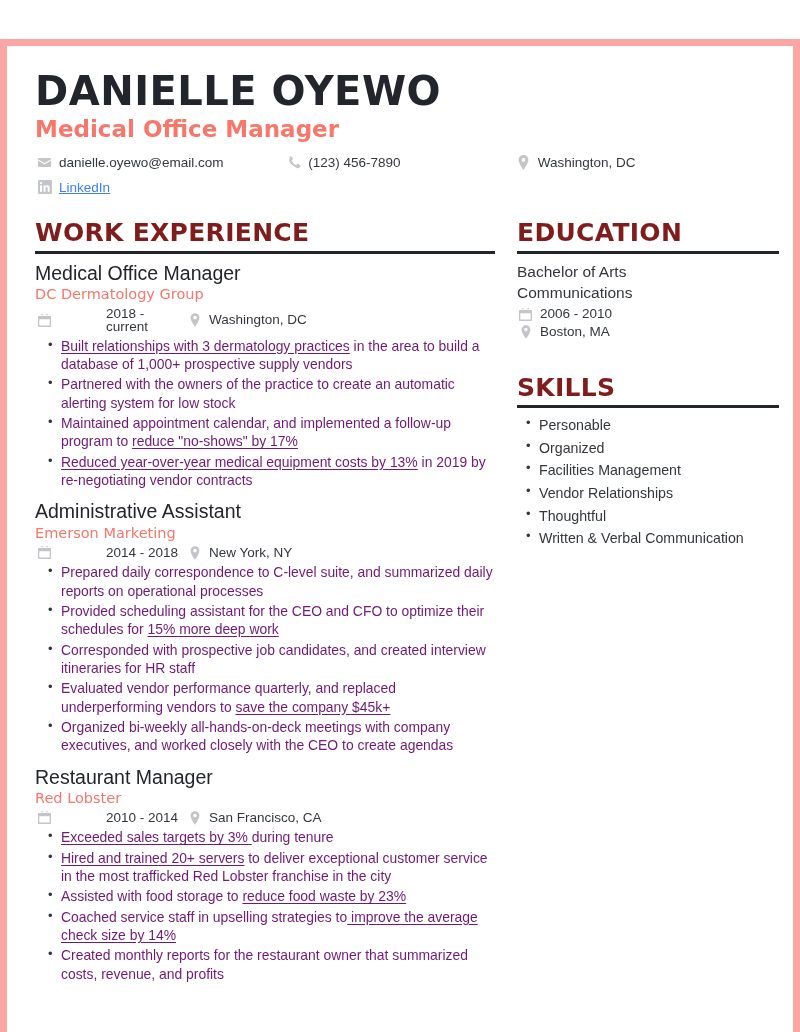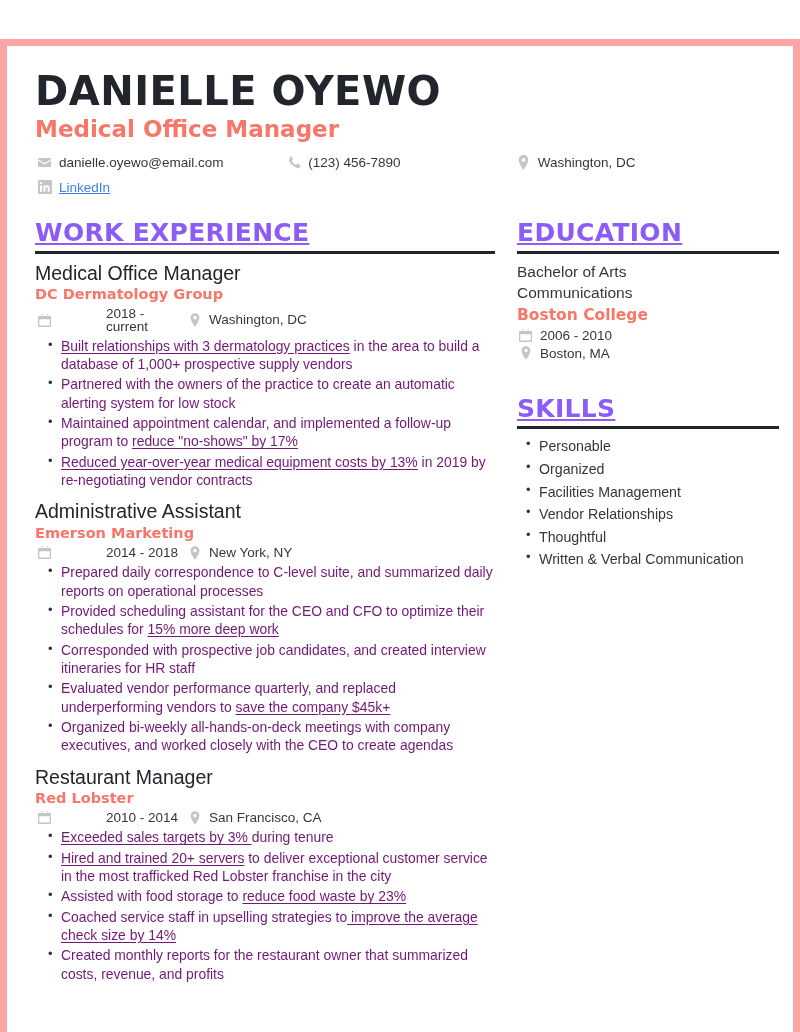--- a/index.html
+++ b/index.html
@@ -89,45 +89,44 @@
     align-items: flex-start;
   }
   .col-left  { width: 460px; flex: 0 0 460px; }
   .col-right { width: 262px; flex: 0 0 262px; margin-left: 22px; }
 
   .section-head {
     font-family: "DejaVu Sans", sans-serif;
     font-size: 25px;
     font-weight: 700;
     letter-spacing: 0.3px;
-    color: #8b5cf6;
+    color: #7f1d1d;
     text-transform: uppercase;
     margin: 0 0 4px 0;
     line-height: 1.1;
-    text-decoration: underline;
   }
   .rule {
     height: 3px;
     background: #22252b;
     margin-bottom: 7px;
   }
 
   
   .job { margin-bottom: 6px; }
   .job-role {
     font-size: 19.5px;
     color: #22252b;
     line-height: 1.25;
     margin: 0 0 1px 0;
     font-weight: 400;
   }
   .job-company {
     font-family: "DejaVu Sans", sans-serif;
     font-size: 14.5px;
-    font-weight: 700;
+    font-weight: 400;
     color: #f8776a;
     margin: 0 0 3px 0;
     line-height: 1.2;
   }
   .meta-row {
     display: flex;
     align-items: center;
     margin-bottom: 3px;
     margin-left: 2px;
   }
@@ -388,21 +387,20 @@
 
       </div>
 
       <div class="col-right">
 
         <div>
           <div class="section-head">EDUCATION</div>
           <div class="rule"></div>
           <div class="edu-line">Bachelor of Arts</div>
           <div class="edu-line">Communications</div>
-          <div class="edu-school">Boston College</div>
           <div class="edu-meta">
             <div class="meta-item">
               <span class="ico">
                 <svg width="13" height="13" viewBox="0 0 16 16" fill="currentColor">
                     <path d="M4 0h1.6v1.6H4zM10.4 0H12v1.6h-1.6z"></path>
                     <path d="M1 2.4h14c.55 0 1 .45 1 1V15c0 .55-.45 1-1 1H1c-.55 0-1-.45-1-1V3.4c0-.55.45-1 1-1zm.6 4V14h12.8V6.4z"></path>
                     <g fill="#ffffff">
                       <rect x="2.8" y="7.6" width="2" height="1.8"></rect>
                       <rect x="5.8" y="7.6" width="2" height="1.8"></rect>
                       <rect x="8.8" y="7.6" width="2" height="1.8"></rect>

